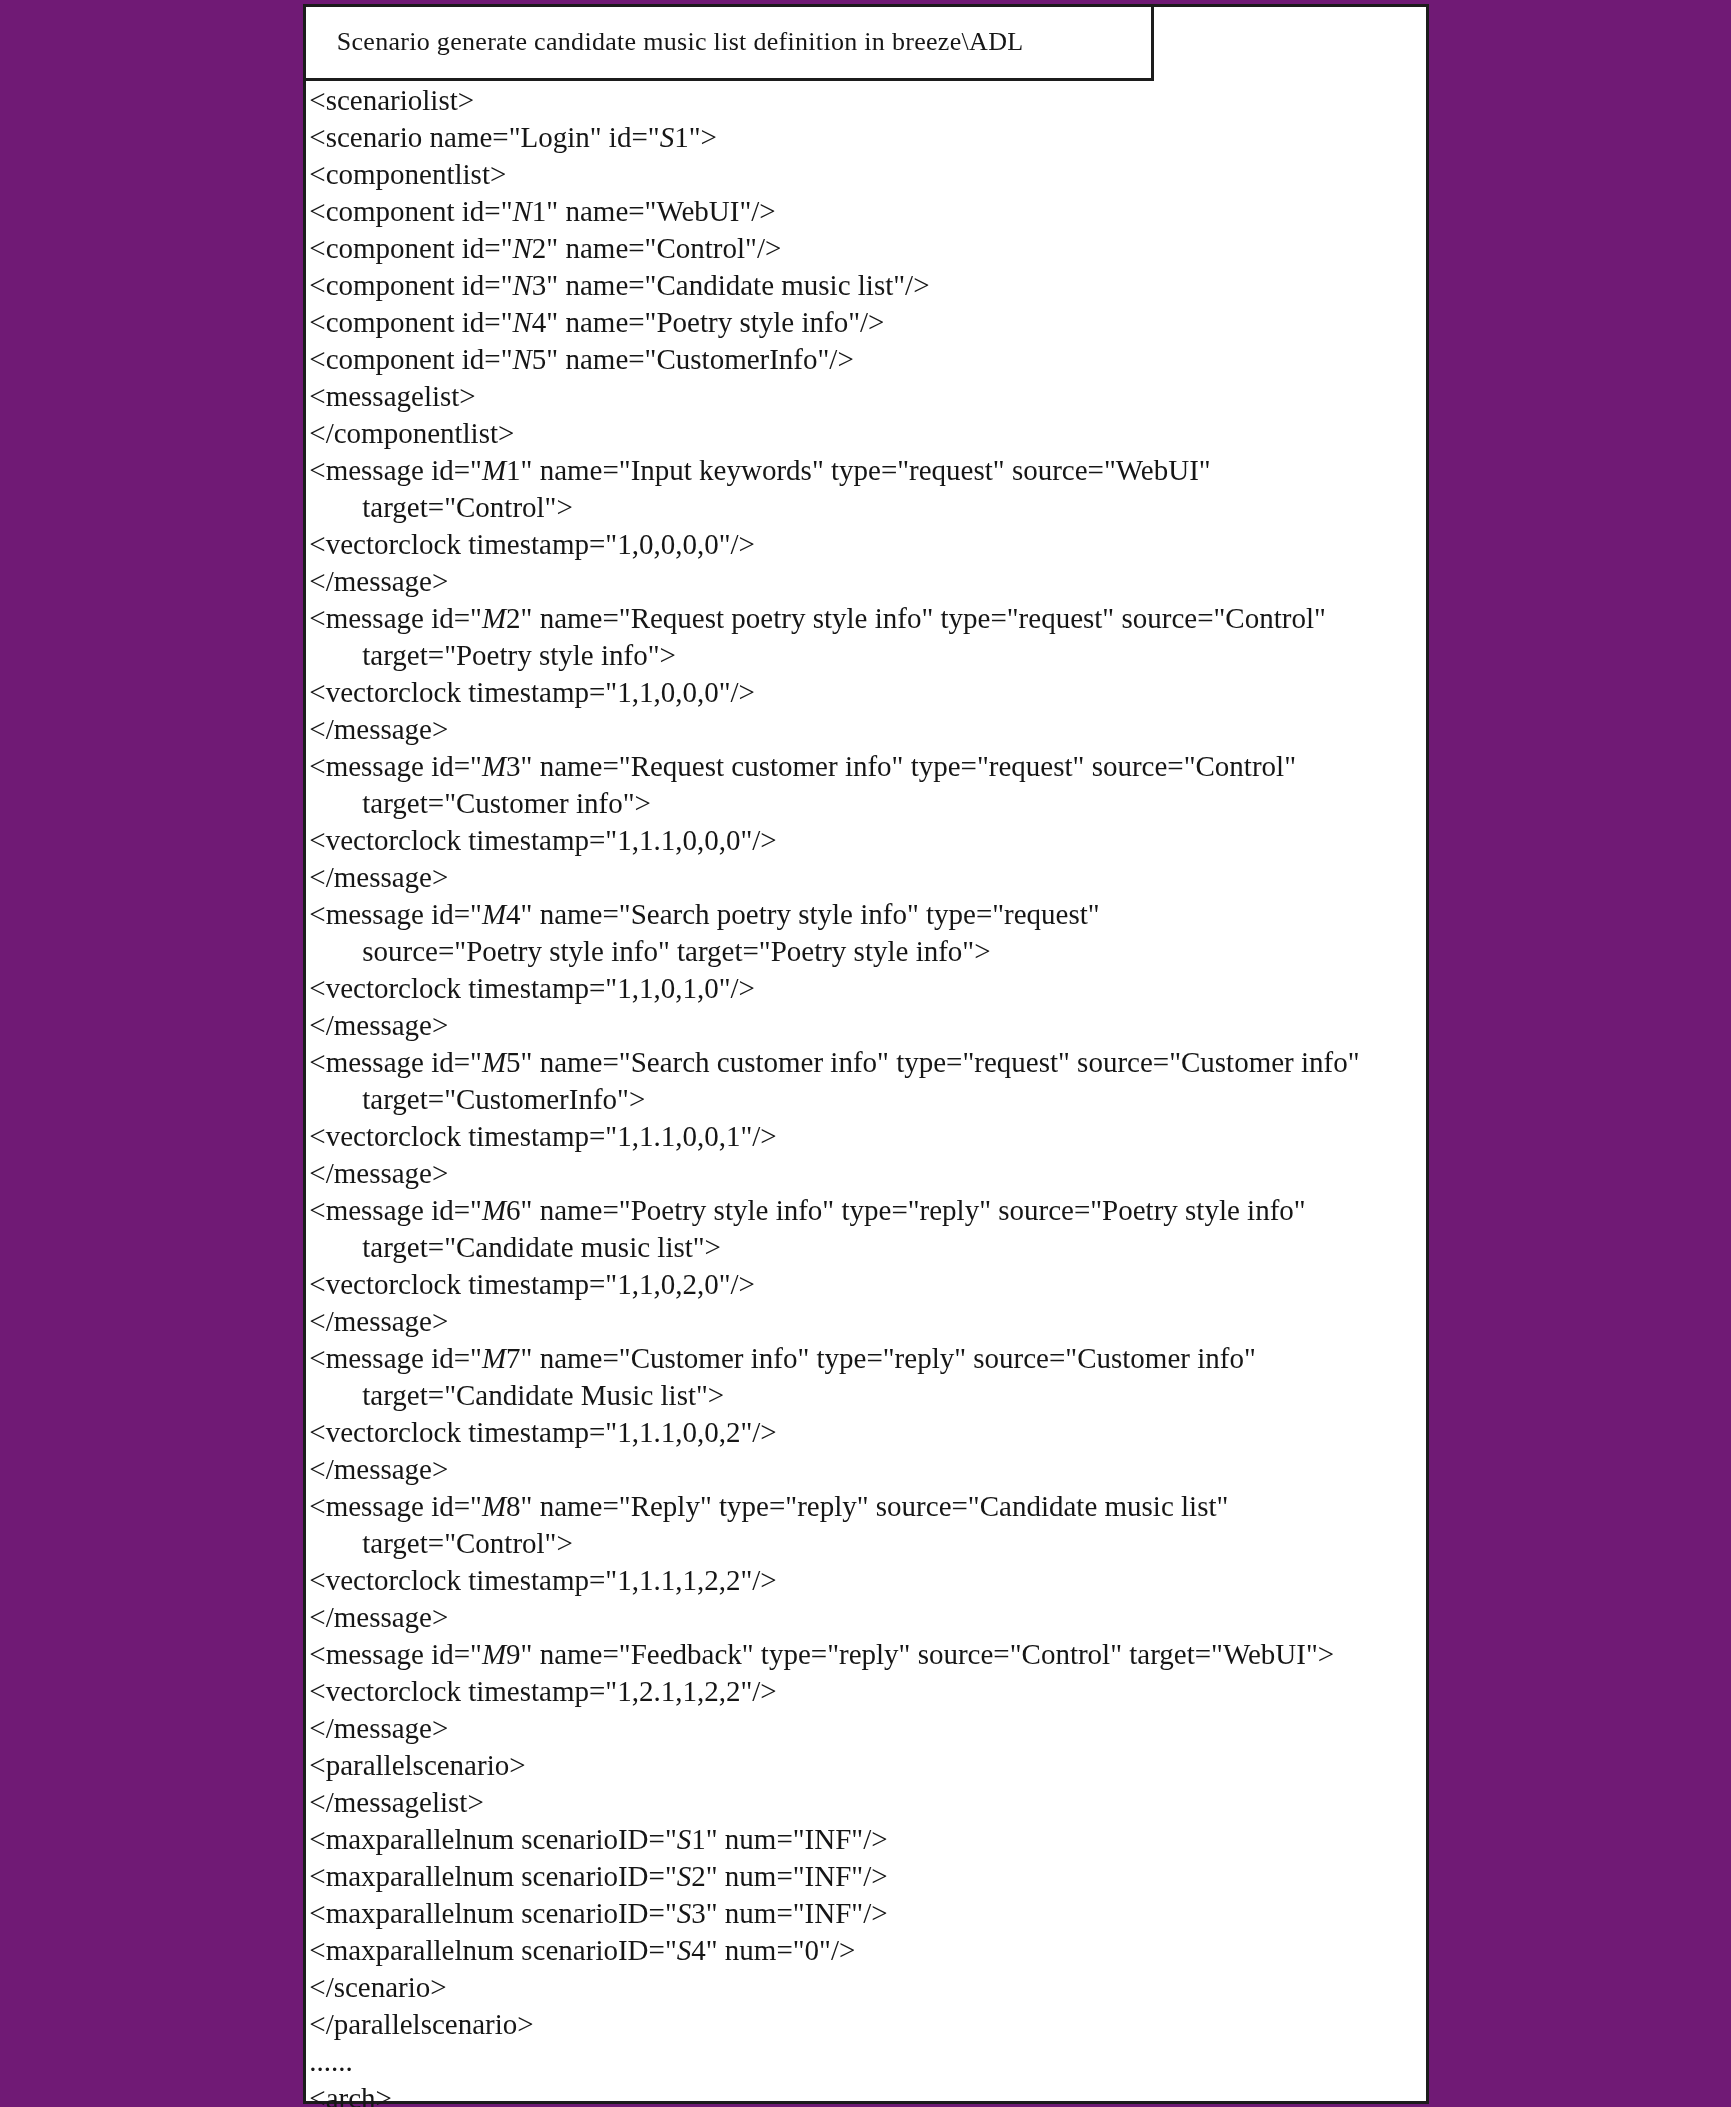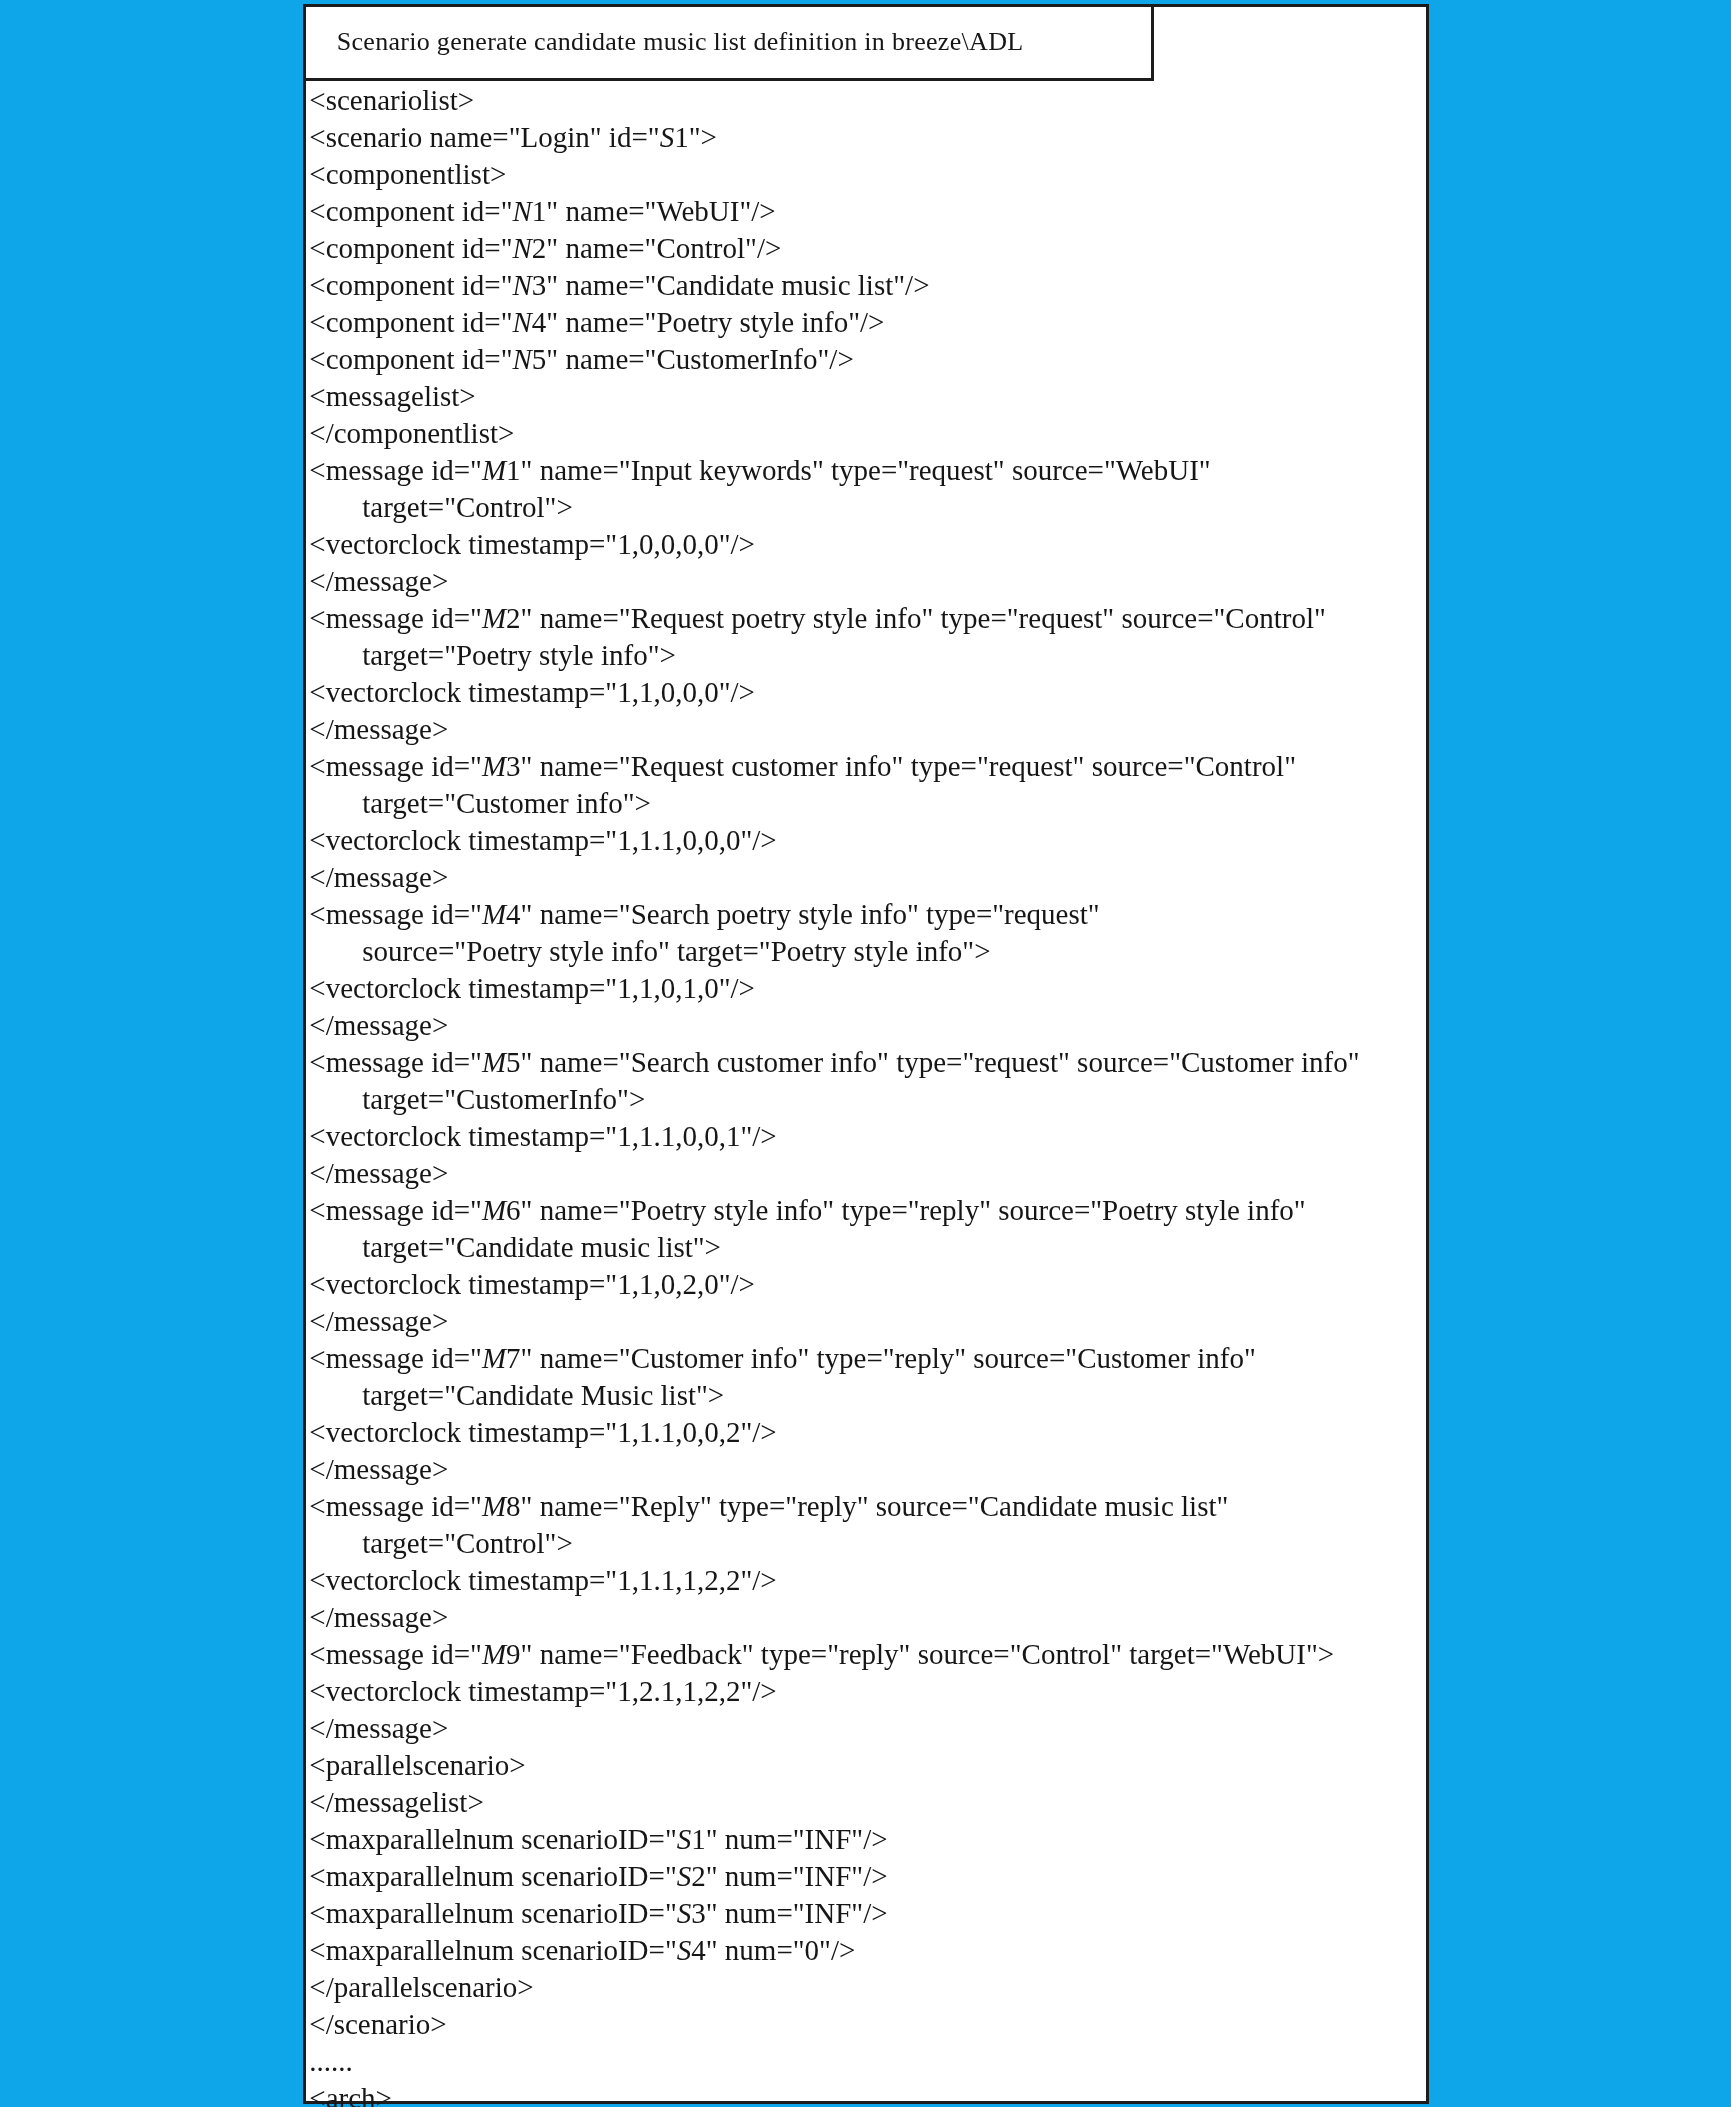--- a/index.html
+++ b/index.html
@@ -4,21 +4,21 @@
 <style>
   html, body {
     margin: 0;
     padding: 0;
     background: #ffffff;
   }
   .canvas {
     position: relative;
     width: 1731px;
     height: 2108px;
-    background: #0ea5e9;
+    background: #701a75;
     font-family: "Liberation Serif", "DejaVu Serif", serif;
     color: #161616;
   }
   .outer-box {
     position: absolute;
     left: 303px;
     top: 4.4px;
     width: 1126px;
     height: 2100px;
     box-sizing: border-box;
@@ -119,20 +119,20 @@
         <div class="code-line"><span>&lt;/message&gt;</span></div>
         <div class="code-line"><span>&lt;message id="</span><span class="var">M</span><span>9" name="Feedback" type="reply" source="Control" target="WebUI"&gt;</span></div>
         <div class="code-line"><span>&lt;vectorclock timestamp="1,2.1,1,2,2"/&gt;</span></div>
         <div class="code-line"><span>&lt;/message&gt;</span></div>
         <div class="code-line"><span>&lt;parallelscenario&gt;</span></div>
         <div class="code-line"><span>&lt;/messagelist&gt;</span></div>
         <div class="code-line"><span>&lt;maxparallelnum scenarioID="</span><span class="var">S</span><span>1" num="INF"/&gt;</span></div>
         <div class="code-line"><span>&lt;maxparallelnum scenarioID="</span><span class="var">S</span><span>2" num="INF"/&gt;</span></div>
         <div class="code-line"><span>&lt;maxparallelnum scenarioID="</span><span class="var">S</span><span>3" num="INF"/&gt;</span></div>
         <div class="code-line"><span>&lt;maxparallelnum scenarioID="</span><span class="var">S</span><span>4" num="0"/&gt;</span></div>
+        <div class="code-line"><span>&lt;/scenario&gt;</span></div>
         <div class="code-line"><span>&lt;/parallelscenario&gt;</span></div>
-        <div class="code-line"><span>&lt;/scenario&gt;</span></div>
         <div class="code-line"><span>......</span></div>
         <div class="code-line"><span>&lt;arch&gt;</span></div>
       </div>
   </div>
 </div>
 
 
 </body></html>

